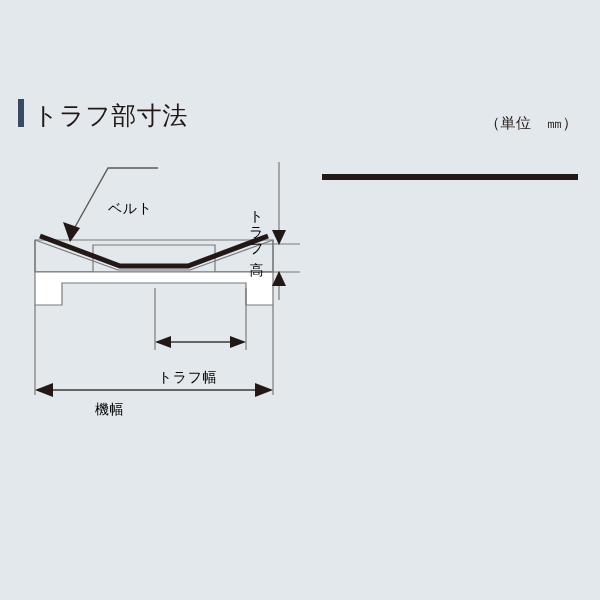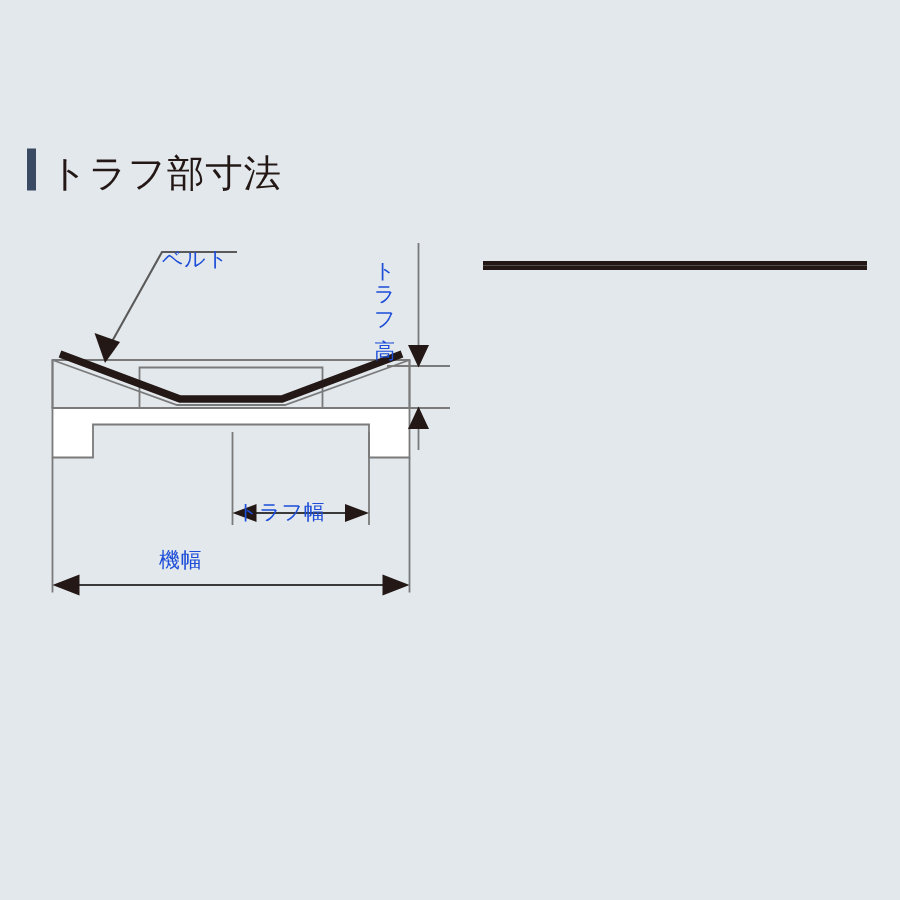--- a/index.html
+++ b/index.html
@@ -60,27 +60,28 @@
     position: absolute;
     left: 0;
     top: 150px;
     width: 320px;
     height: 260px;
   }
 
   .draw-label {
     position: absolute;
     font-size: 14px;
-    color: #1d4ed8;
+    color: #000000;
     white-space: nowrap;
     letter-spacing: 0.5px;
+    margin-top: 36px;
   }
   .label-belt  { left: 108px; top: 14px; }
   .label-tw    { left: 158px; top: 183px; }
-  .label-mw    { left: 106px; top: 215px; }
+  .label-mw    { left: 95px; top: 215px; }
   .label-th {
     left: 248px;
     top: 14px;
     writing-mode: vertical-rl;
     text-orientation: upright;
     letter-spacing: 1px;
   }
 
   .table-wrap {
     position: absolute;
@@ -95,20 +96,21 @@
 </head>
 <body>
 
 <div id="canvas">
 
   <div class="title-row">
     <div class="title-bar"></div>
     <div class="title-text">トラフ部寸法</div>
   </div>
 
+  <div class="unit-note">（単位　㎜）</div>
 
   <div id="drawing">
 
     <svg width="320" height="260" viewBox="0 0 320 260">
 
       <path d="M 35 90 L 35 122 L 93 122 L 93 95 L 215 95 L 215 122 L 273 122 L 273 90 Z" fill="none" stroke="#7a7a7a" stroke-width="1.2"></path>
 
       <path d="M 35 90 L 35 122" fill="none" stroke="#7a7a7a" stroke-width="1.2"></path>
       <path d="M 273 90 L 273 122" fill="none" stroke="#7a7a7a" stroke-width="1.2"></path>
       <path d="M 35 90 L 118 120 L 190 120 L 273 90" fill="none" stroke="#7a7a7a" stroke-width="1.2"></path>

